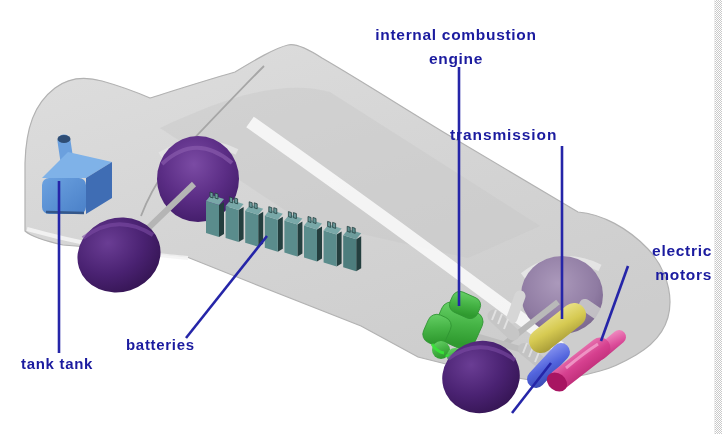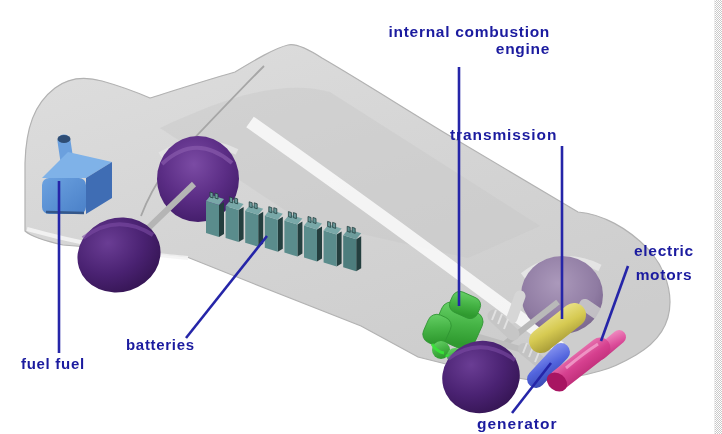--- a/index.html
+++ b/index.html
@@ -1,23 +1,23 @@
 <!DOCTYPE html>
 <html><head>
 <meta charset="utf-8">
 <style>
   html,body{margin:0;padding:0;background:#fff;}
   #stage{position:relative;width:722px;height:434px;background:#fff;overflow:hidden;
          font-family:"Liberation Sans",sans-serif;}
   #scene{position:absolute;left:0;top:0;}
   .lbl{position:absolute;font-weight:bold;color:#1b1b9f;white-space:pre-line;
        font-size:15px;letter-spacing:0.7px;line-height:17px;}
-  #label-engine{left:362px;top:23px;width:188px;text-align:right;font-size:15.5px;line-height:17px;}
+  #label-engine{left:362px;top:23px;width:188px;text-align:center;font-size:15.5px;line-height:24px;}
   #label-transmission{left:450px;top:126px;font-size:15.5px;letter-spacing:0.9px;}
-  #label-motors{left:616px;top:239px;width:96px;text-align:center;font-size:15.5px;line-height:24px;}
+  #label-motors{left:616px;top:239px;width:96px;text-align:right;font-size:15.5px;line-height:24px;}
   #label-fuel-tank{left:21px;top:355px;}
   #label-batteries{left:107px;top:336px;margin-left:19px;}
   #label-generator{left:477px;top:415px;font-size:15.5px;letter-spacing:1px;}
   #edge-strip{position:absolute;top:0;right:0;width:7px;height:434px;
     background:conic-gradient(#c9c9c9 25%,#ffffff 0 50%,#c9c9c9 0 75%,#ffffff 0);
     background-size:2px 2px;border-left:1px solid #ededed;}
 </style>
 </head>
 <body>
 
@@ -210,18 +210,17 @@
     <line x1="628" y1="266" x2="601" y2="341"></line>
     <line x1="512" y1="413" x2="551" y2="363"></line>
   </g>
 </svg>
 
   <div class="lbl" id="label-engine">internal combustion
 engine</div>
   <div class="lbl" id="label-transmission">transmission</div>
   <div class="lbl" id="label-motors">electric
 motors</div>
-  <div class="lbl" id="label-fuel-tank">fuel fuel</div>
+  <div class="lbl" id="label-fuel-tank">tank tank</div>
   <div class="lbl" id="label-batteries">batteries</div>
-  <div class="lbl" id="label-generator">generator</div>
 
   <div id="edge-strip"></div>
 </div>
 
 </body></html>

